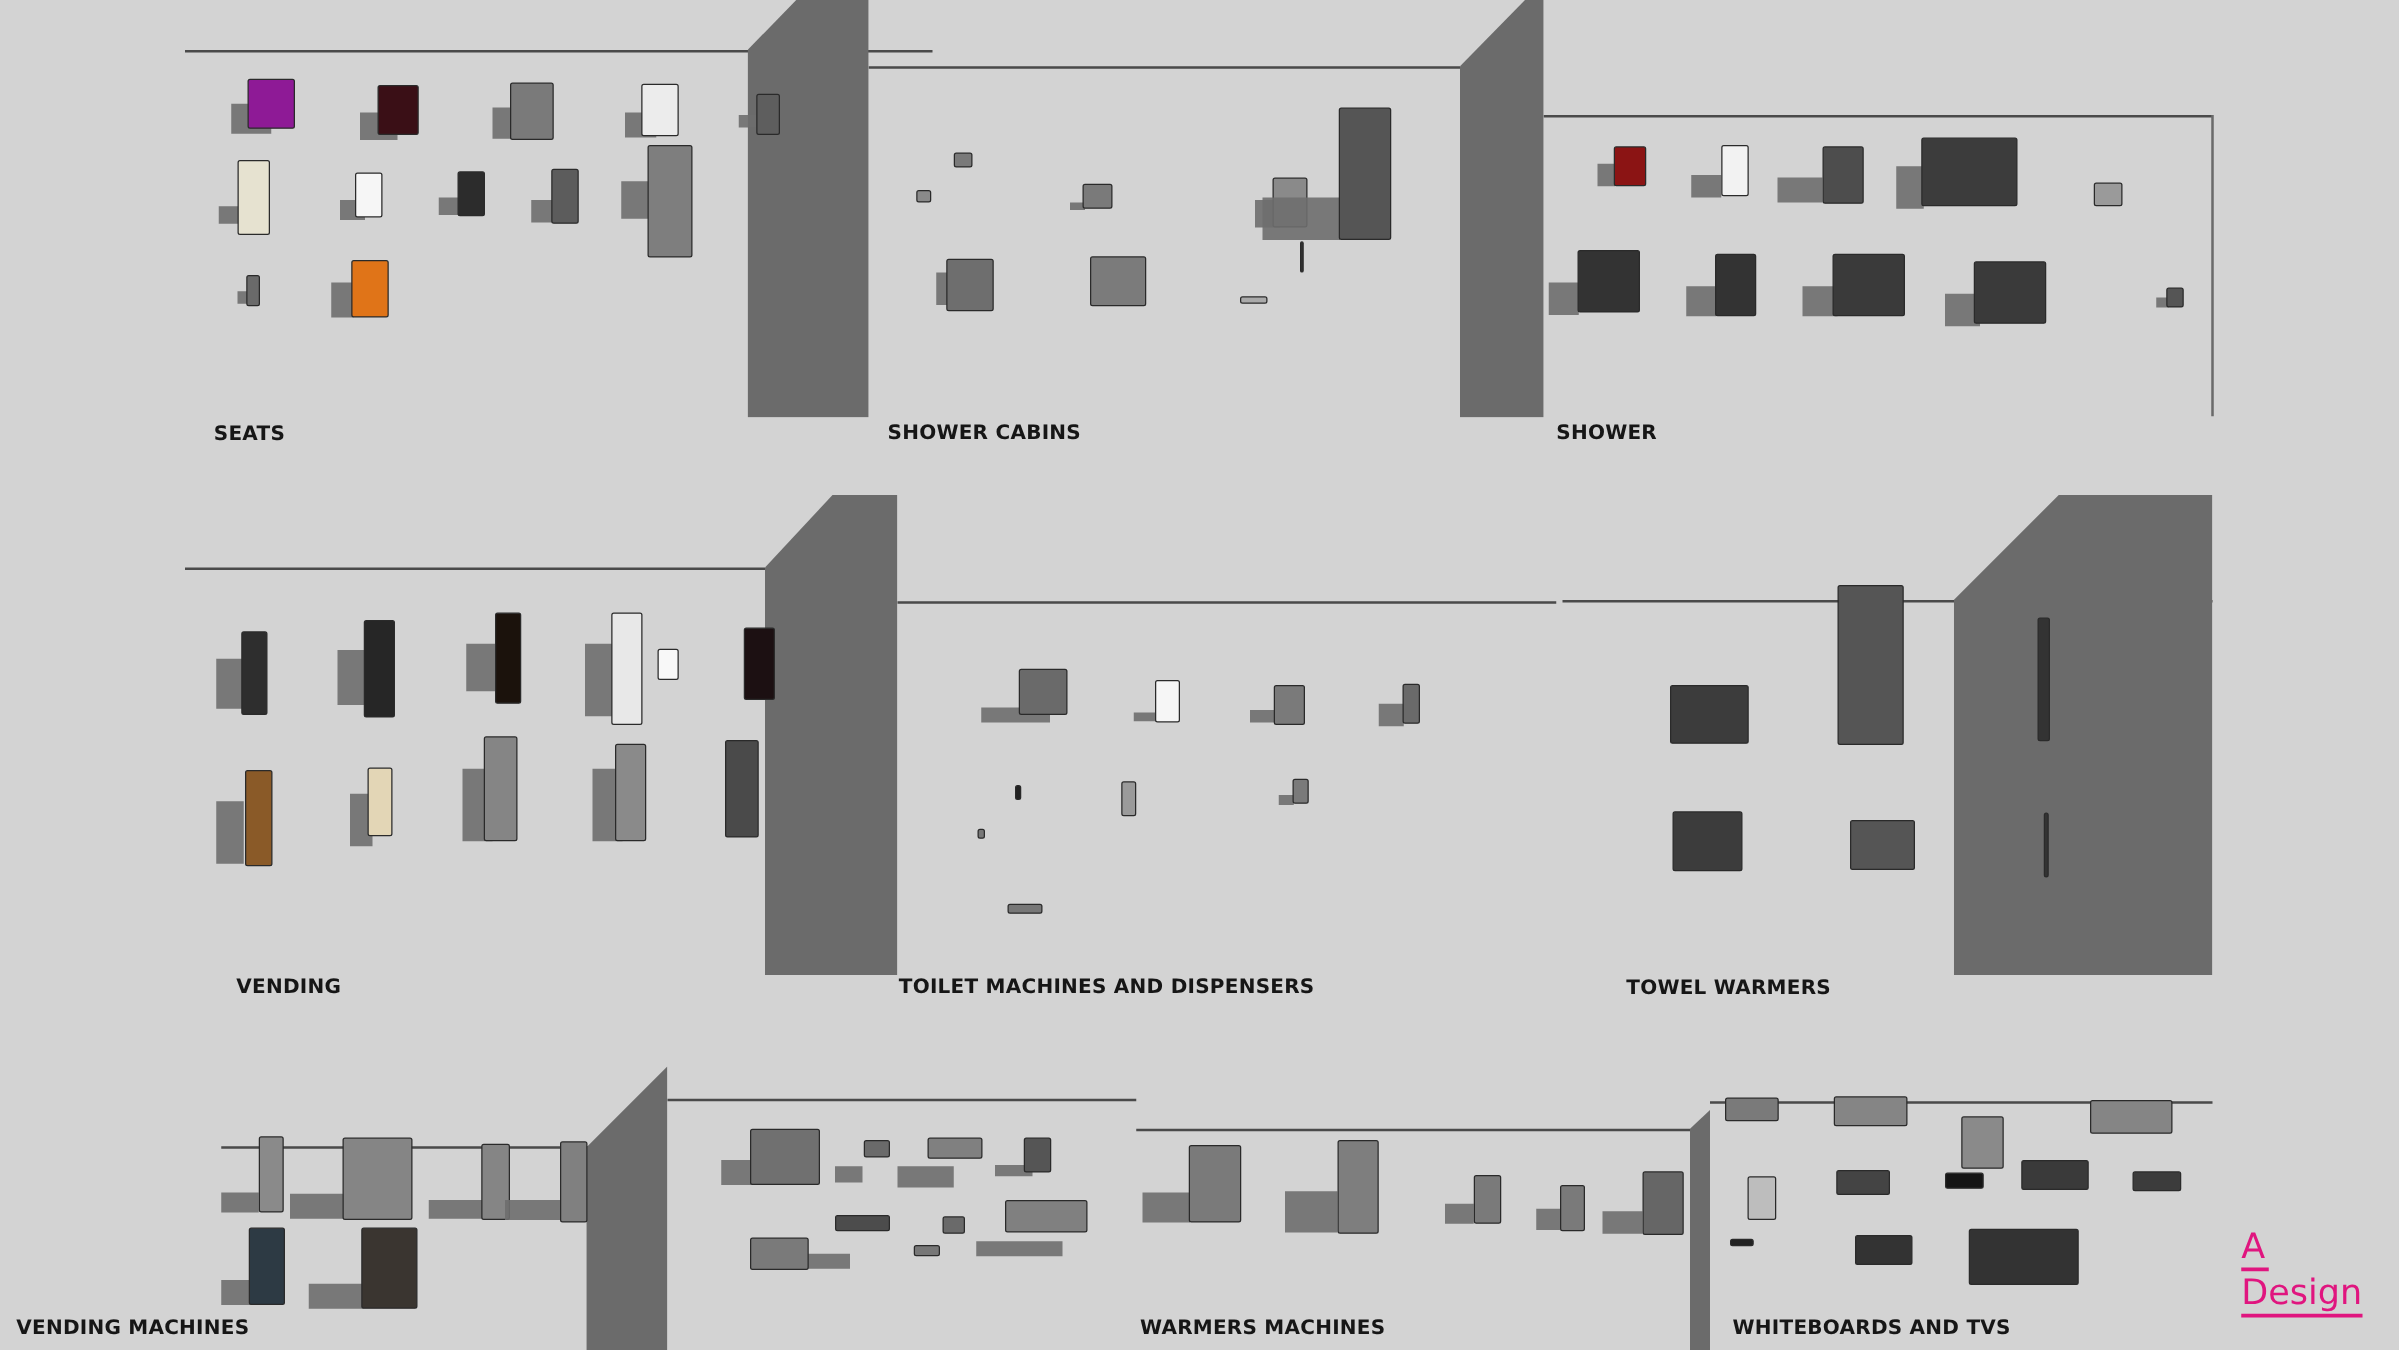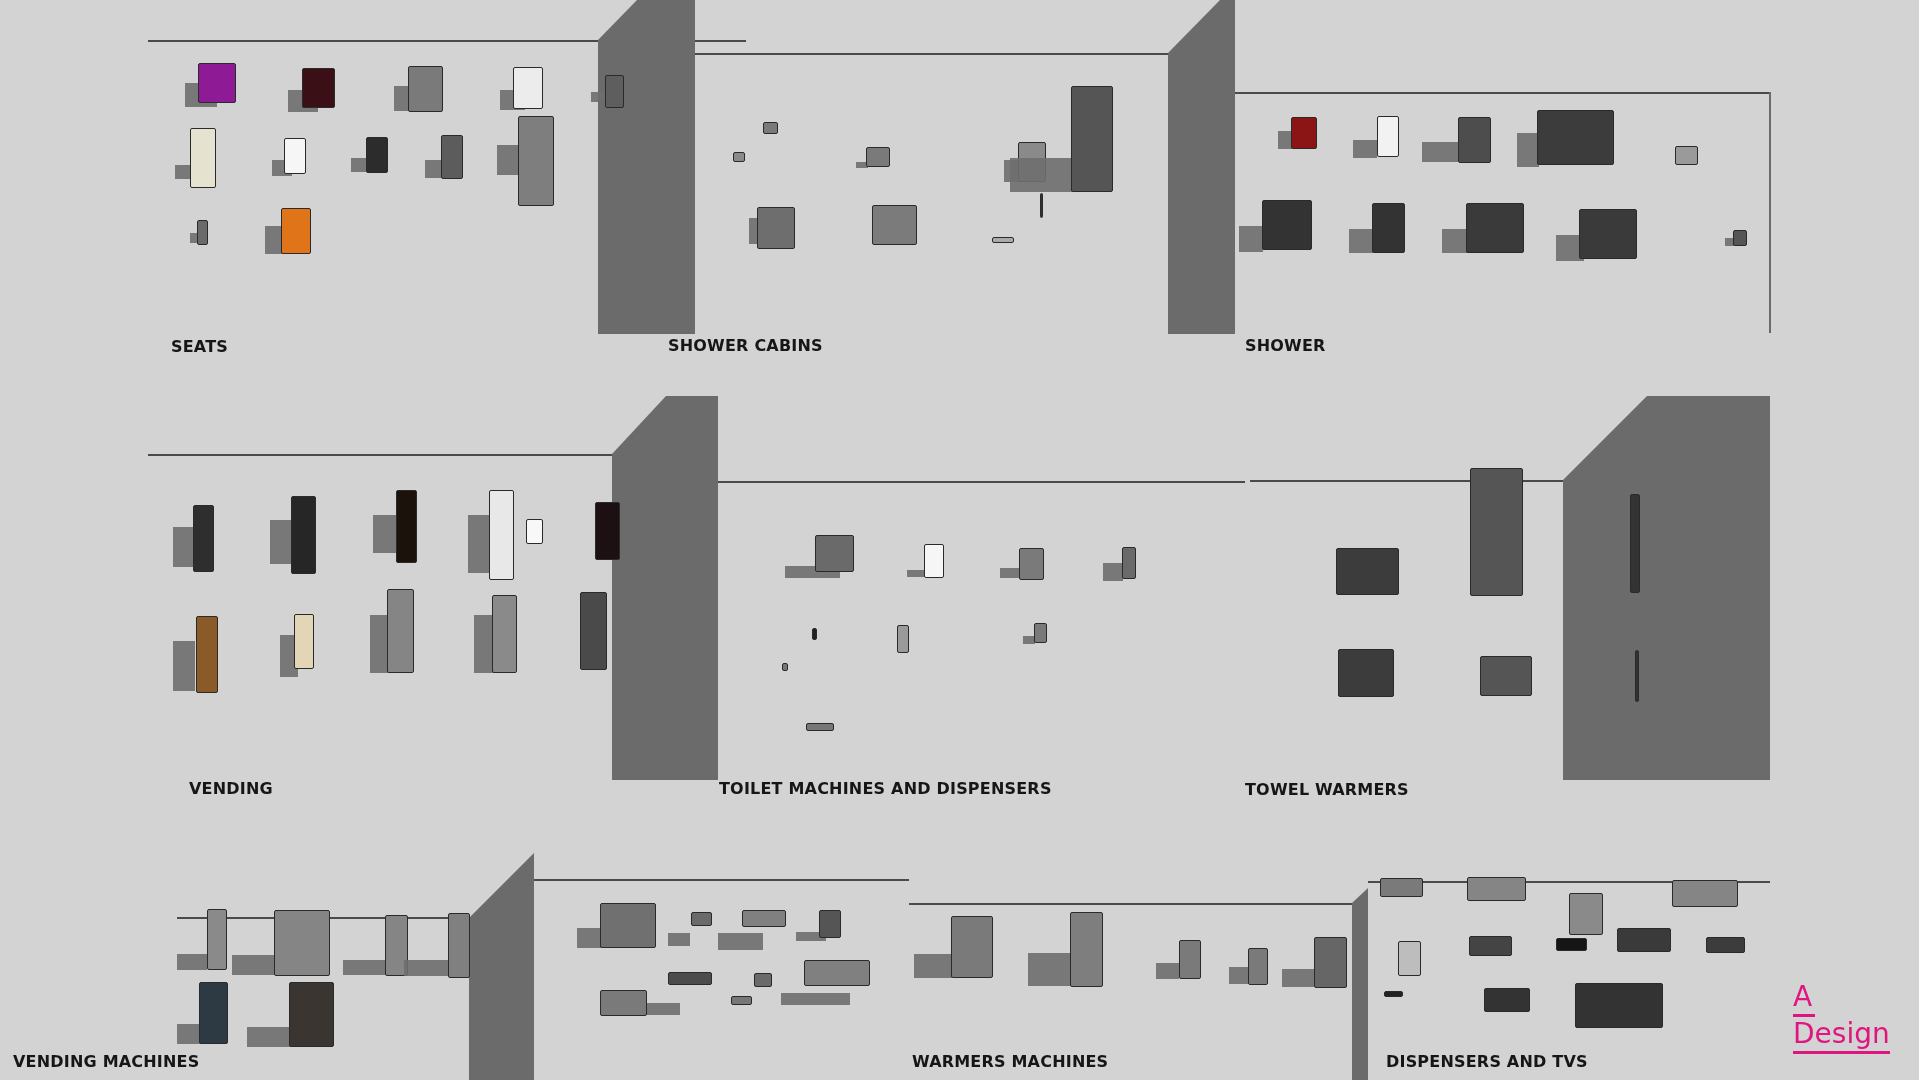--- a/index.html
+++ b/index.html
@@ -60,21 +60,21 @@
         <div class="item" style="left: 866px; top: 147px; width: 24px; height: 20px; background: rgb(122, 122, 122); border: 1px solid rgb(42, 42, 42); border-radius: 2px;"></div>
         <div class="shadow" style="left: 1004px; top: 160px; width: 20px; height: 22px;"></div>
         <div class="item" style="left: 1018px; top: 142px; width: 28px; height: 40px; background: rgb(138, 138, 138); border: 1px solid rgb(42, 42, 42); border-radius: 2px;"></div>
         <div class="shadow" style="left: 1010px; top: 158px; width: 62px; height: 34px;"></div>
         <div class="item" style="left: 1071px; top: 86px; width: 42px; height: 106px; background: rgb(85, 85, 85); border: 1px solid rgb(42, 42, 42); border-radius: 2px;"></div>
         <div class="shadow" style="left: 749px; top: 218px; width: 12px; height: 26px;"></div>
         <div class="item" style="left: 757px; top: 207px; width: 38px; height: 42px; background: rgb(110, 110, 110); border: 1px solid rgb(42, 42, 42); border-radius: 2px;"></div>
         <div class="item" style="left: 872px; top: 205px; width: 45px; height: 40px; background: rgb(123, 123, 123); border: 1px solid rgb(42, 42, 42); border-radius: 2px;"></div>
         <div class="item" style="left: 992px; top: 237px; width: 22px; height: 6px; background: rgb(170, 170, 170); border: 1px solid rgb(42, 42, 42); border-radius: 2px;"></div>
         <div class="item" style="left: 1040px; top: 193px; width: 3px; height: 25px; background: rgb(51, 51, 51); border: 1px solid rgb(42, 42, 42); border-radius: 2px;"></div>
-        <div class="label" style="left: 668px; top: 336px;">SHOWER CABINS</div>
+        <div class="label" style="left: 710px; top: 336px;">SHOWER CABINS</div>
       </div>
       <div class="section">
         <div class="hline" style="left: 1235px; top: 92px; width: 535px; height: 2px;"></div>
         <div class="vline" style="left: 1769px; top: 92px; width: 2px; height: 241px;"></div>
         <div class="shadow" style="left: 1278px; top: 131px; width: 14px; height: 18px;"></div>
         <div class="item" style="left: 1291px; top: 117px; width: 26px; height: 32px; background: rgb(139, 20, 20); border: 1px solid rgb(42, 42, 42); border-radius: 2px;"></div>
         <div class="shadow" style="left: 1353px; top: 140px; width: 24px; height: 18px;"></div>
         <div class="item" style="left: 1377px; top: 116px; width: 22px; height: 41px; background: rgb(242, 242, 242); border: 1px solid rgb(42, 42, 42); border-radius: 2px;"></div>
         <div class="shadow" style="left: 1422px; top: 142px; width: 36px; height: 20px;"></div>
         <div class="item" style="left: 1458px; top: 117px; width: 33px; height: 46px; background: rgb(77, 77, 77); border: 1px solid rgb(42, 42, 42); border-radius: 2px;"></div>
@@ -137,21 +137,21 @@
       </div>
       <div class="section">
         <div class="hline" style="left: 1250px; top: 480px; width: 520px; height: 2px;"></div>
         <div class="wall" style="left: 1563px; top: 396px; width: 207px; height: 384px; clip-path: polygon(84px 0px, 207px 0px, 207px 384px, 0px 384px, 0px 84px); background: rgb(107, 107, 107);"></div>
         <div class="item" style="left: 1336px; top: 548px; width: 63px; height: 47px; background: rgb(60, 60, 60); border: 1px solid rgb(42, 42, 42); border-radius: 2px;"></div>
         <div class="item" style="left: 1470px; top: 468px; width: 53px; height: 128px; background: rgb(85, 85, 85); border: 1px solid rgb(42, 42, 42); border-radius: 2px;"></div>
         <div class="item" style="left: 1630px; top: 494px; width: 10px; height: 99px; background: rgb(51, 51, 51); border: 1px solid rgb(42, 42, 42); border-radius: 2px;"></div>
         <div class="item" style="left: 1338px; top: 649px; width: 56px; height: 48px; background: rgb(60, 60, 60); border: 1px solid rgb(42, 42, 42); border-radius: 2px;"></div>
         <div class="item" style="left: 1480px; top: 656px; width: 52px; height: 40px; background: rgb(85, 85, 85); border: 1px solid rgb(42, 42, 42); border-radius: 2px;"></div>
         <div class="item" style="left: 1635px; top: 650px; width: 4px; height: 52px; background: rgb(51, 51, 51); border: 1px solid rgb(42, 42, 42); border-radius: 2px;"></div>
-        <div class="label" style="left: 1245px; top: 780px;">TOWEL WARMERS</div>
+        <div class="label" style="left: 1301px; top: 780px;">TOWEL WARMERS</div>
       </div>
       <div class="section">
         <div class="hline" style="left: 177px; top: 917px; width: 294px; height: 2px;"></div>
         <div class="wall" style="left: 469px; top: 853px; width: 65px; height: 227px; clip-path: polygon(65px 0px, 65px 0px, 65px 227px, 0px 227px, 0px 65px); background: rgb(107, 107, 107);"></div>
         <div class="shadow" style="left: 177px; top: 954px; width: 30px; height: 16px;"></div>
         <div class="item" style="left: 207px; top: 909px; width: 20px; height: 61px; background: rgb(138, 138, 138); border: 1px solid rgb(42, 42, 42); border-radius: 2px;"></div>
         <div class="shadow" style="left: 232px; top: 955px; width: 44px; height: 20px;"></div>
         <div class="item" style="left: 274px; top: 910px; width: 56px; height: 66px; background: rgb(133, 133, 133); border: 1px solid rgb(42, 42, 42); border-radius: 2px;"></div>
         <div class="shadow" style="left: 343px; top: 960px; width: 45px; height: 15px;"></div>
         <div class="item" style="left: 385px; top: 915px; width: 23px; height: 61px; background: rgb(133, 133, 133); border: 1px solid rgb(42, 42, 42); border-radius: 2px;"></div>
@@ -203,20 +203,20 @@
         <div class="item" style="left: 1569px; top: 893px; width: 34px; height: 42px; background: rgb(138, 138, 138); border: 1px solid rgb(42, 42, 42); border-radius: 2px;"></div>
         <div class="item" style="left: 1672px; top: 880px; width: 66px; height: 27px; background: rgb(133, 133, 133); border: 1px solid rgb(42, 42, 42); border-radius: 2px;"></div>
         <div class="item" style="left: 1398px; top: 941px; width: 23px; height: 35px; background: rgb(189, 189, 189); border: 1px solid rgb(42, 42, 42); border-radius: 2px;"></div>
         <div class="item" style="left: 1469px; top: 936px; width: 43px; height: 20px; background: rgb(68, 68, 68); border: 1px solid rgb(42, 42, 42); border-radius: 2px;"></div>
         <div class="item" style="left: 1556px; top: 938px; width: 31px; height: 13px; background: rgb(21, 21, 21); border: 1px solid rgb(42, 42, 42); border-radius: 2px;"></div>
         <div class="item" style="left: 1617px; top: 928px; width: 54px; height: 24px; background: rgb(58, 58, 58); border: 1px solid rgb(42, 42, 42); border-radius: 2px;"></div>
         <div class="item" style="left: 1706px; top: 937px; width: 39px; height: 16px; background: rgb(60, 60, 60); border: 1px solid rgb(42, 42, 42); border-radius: 2px;"></div>
         <div class="item" style="left: 1384px; top: 991px; width: 19px; height: 6px; background: rgb(34, 34, 34); border: 1px solid rgb(42, 42, 42); border-radius: 2px;"></div>
         <div class="item" style="left: 1484px; top: 988px; width: 46px; height: 24px; background: rgb(51, 51, 51); border: 1px solid rgb(42, 42, 42); border-radius: 2px;"></div>
         <div class="item" style="left: 1575px; top: 983px; width: 88px; height: 45px; background: rgb(51, 51, 51); border: 1px solid rgb(42, 42, 42); border-radius: 2px;"></div>
-        <div class="label" style="left: 1386px; top: 1052px;">DISPENSERS AND TVS</div>
+        <div class="label" style="left: 1386px; top: 1052px;">WHITEBOARDS AND TVS</div>
       </div>
     </div>
   <div class="logo">
     <span class="a">A</span>
     <span>Design</span>
   </div>
 </div>
 
 </body></html>

